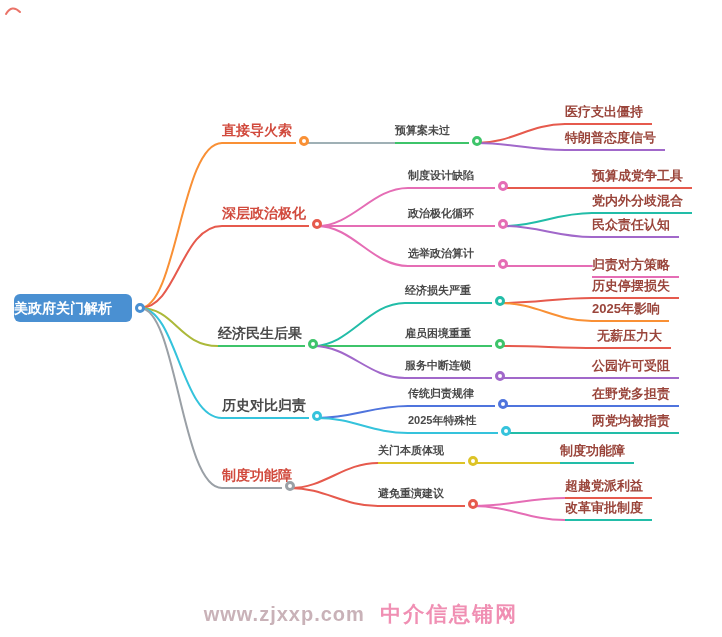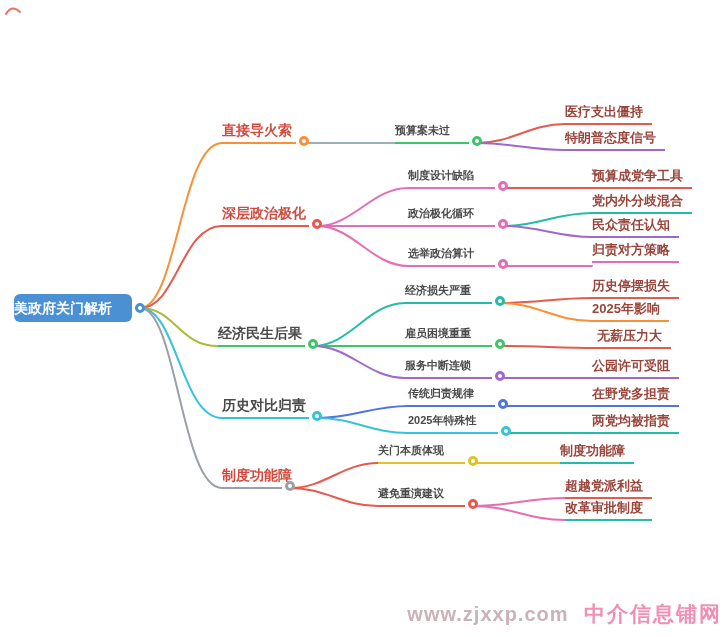--- a/index.html
+++ b/index.html
@@ -26,21 +26,21 @@
   .c-blue2{--nc:var(--blue2)} .c-purple{--nc:var(--purple)} .c-yellow{--nc:var(--yellow)}
   .c-gray{--nc:var(--gray)}
 
   .dot{position:absolute;right:-13px;bottom:-4px;width:10px;height:10px;border-radius:50%;
        background:#fff;border:3px solid var(--nc,#999);cursor:pointer}
 
   .root{--nc:var(--blue);height:28px;line-height:28px;background:var(--blue);color:#fff;
         border:none;border-radius:6px;font-size:14px}
   .root .dot{bottom:9px;border-color:var(--blue)}
 
-  .watermark{position:absolute;left:0;right:0;top:600px;text-align:right;user-select:none;pointer-events:none}
+  .watermark{position:absolute;left:0;right:0;top:600px;text-align:center;user-select:none;pointer-events:none}
   .wm-url{font-size:20px;color:var(--wm-gray);letter-spacing:1px;font-weight:700}
   .wm-site{font-size:21px;color:var(--wm-pink);letter-spacing:2px;font-weight:700}
 </style>
 <title>美政府关门解析</title></head>
 <body>
 
 <div class="canvas">
 
   <svg class="links" width="722" height="637" viewBox="0 0 722 637">
     <path class="s-red" d="M6,14 Q12,4 20,12" stroke-width="3" opacity="0.85"></path>
@@ -162,21 +162,21 @@
   </div>
   <div class="node l3 c-red" style="left:592px;top:165px;width:100px">
     <span class="lbl">预算成党争工具</span>
   </div>
   <div class="node l3 c-teal" style="left:592px;top:190px;width:100px">
     <span class="lbl">党内外分歧混合</span>
   </div>
   <div class="node l3 c-purple" style="left:592px;top:214px;width:87px">
     <span class="lbl">民众责任认知</span>
   </div>
-  <div class="node l3 c-pink" style="left:592px;top:239px;width:87px">
+  <div class="node l3 c-pink" style="left:592px;top:254px;width:87px">
     <span class="lbl">归责对方策略</span>
   </div>
   <div class="node l3 c-red" style="left:592px;top:275px;width:87px">
     <span class="lbl">历史停摆损失</span>
   </div>
   <div class="node l3 c-orange" style="left:592px;top:298px;width:77px">
     <span class="lbl">2025年影响</span>
   </div>
   <div class="node l3 c-red" style="left:597px;top:325px;width:74px">
     <span class="lbl">无薪压力大</span>

